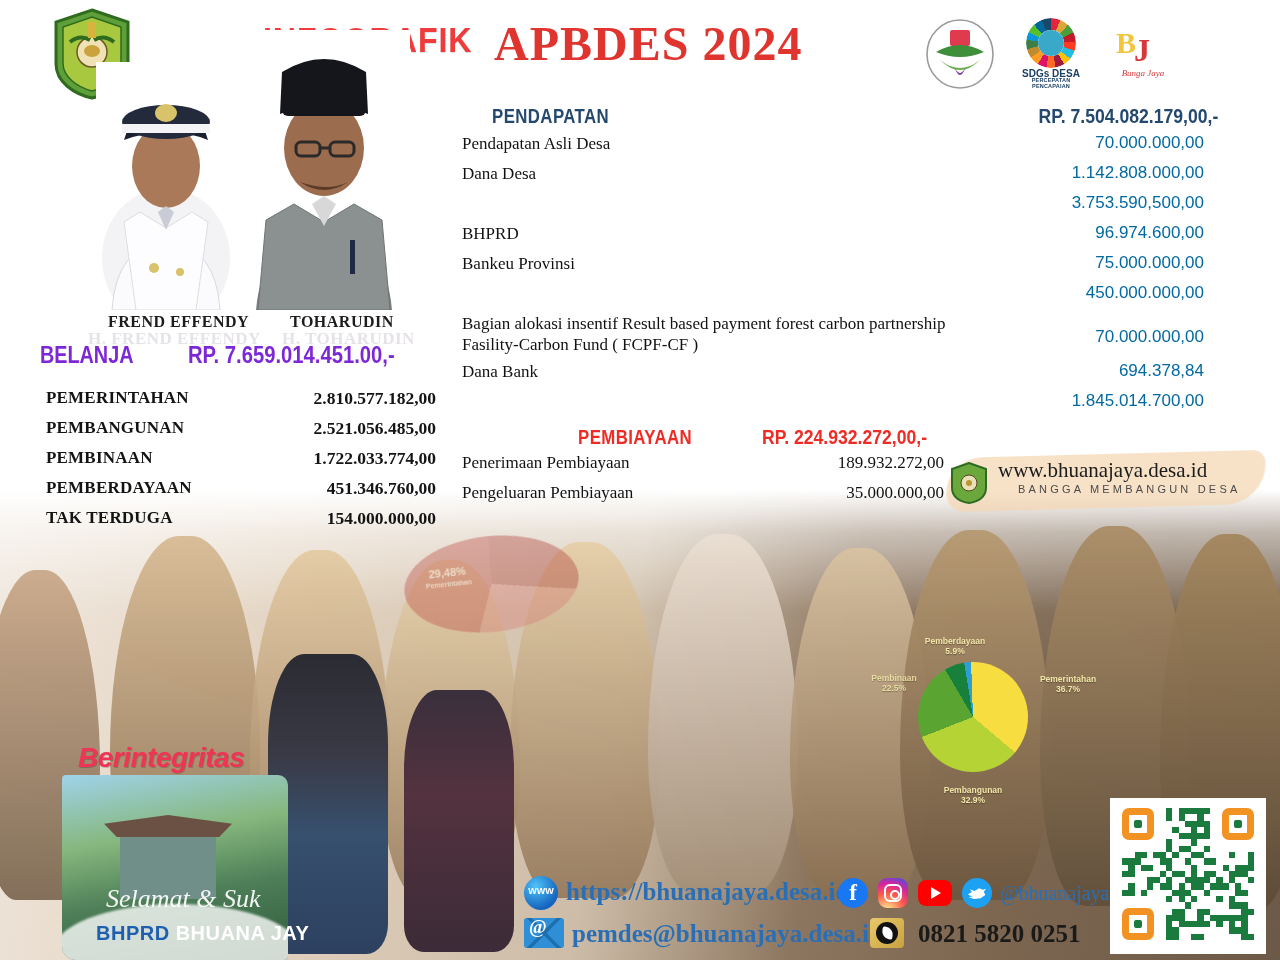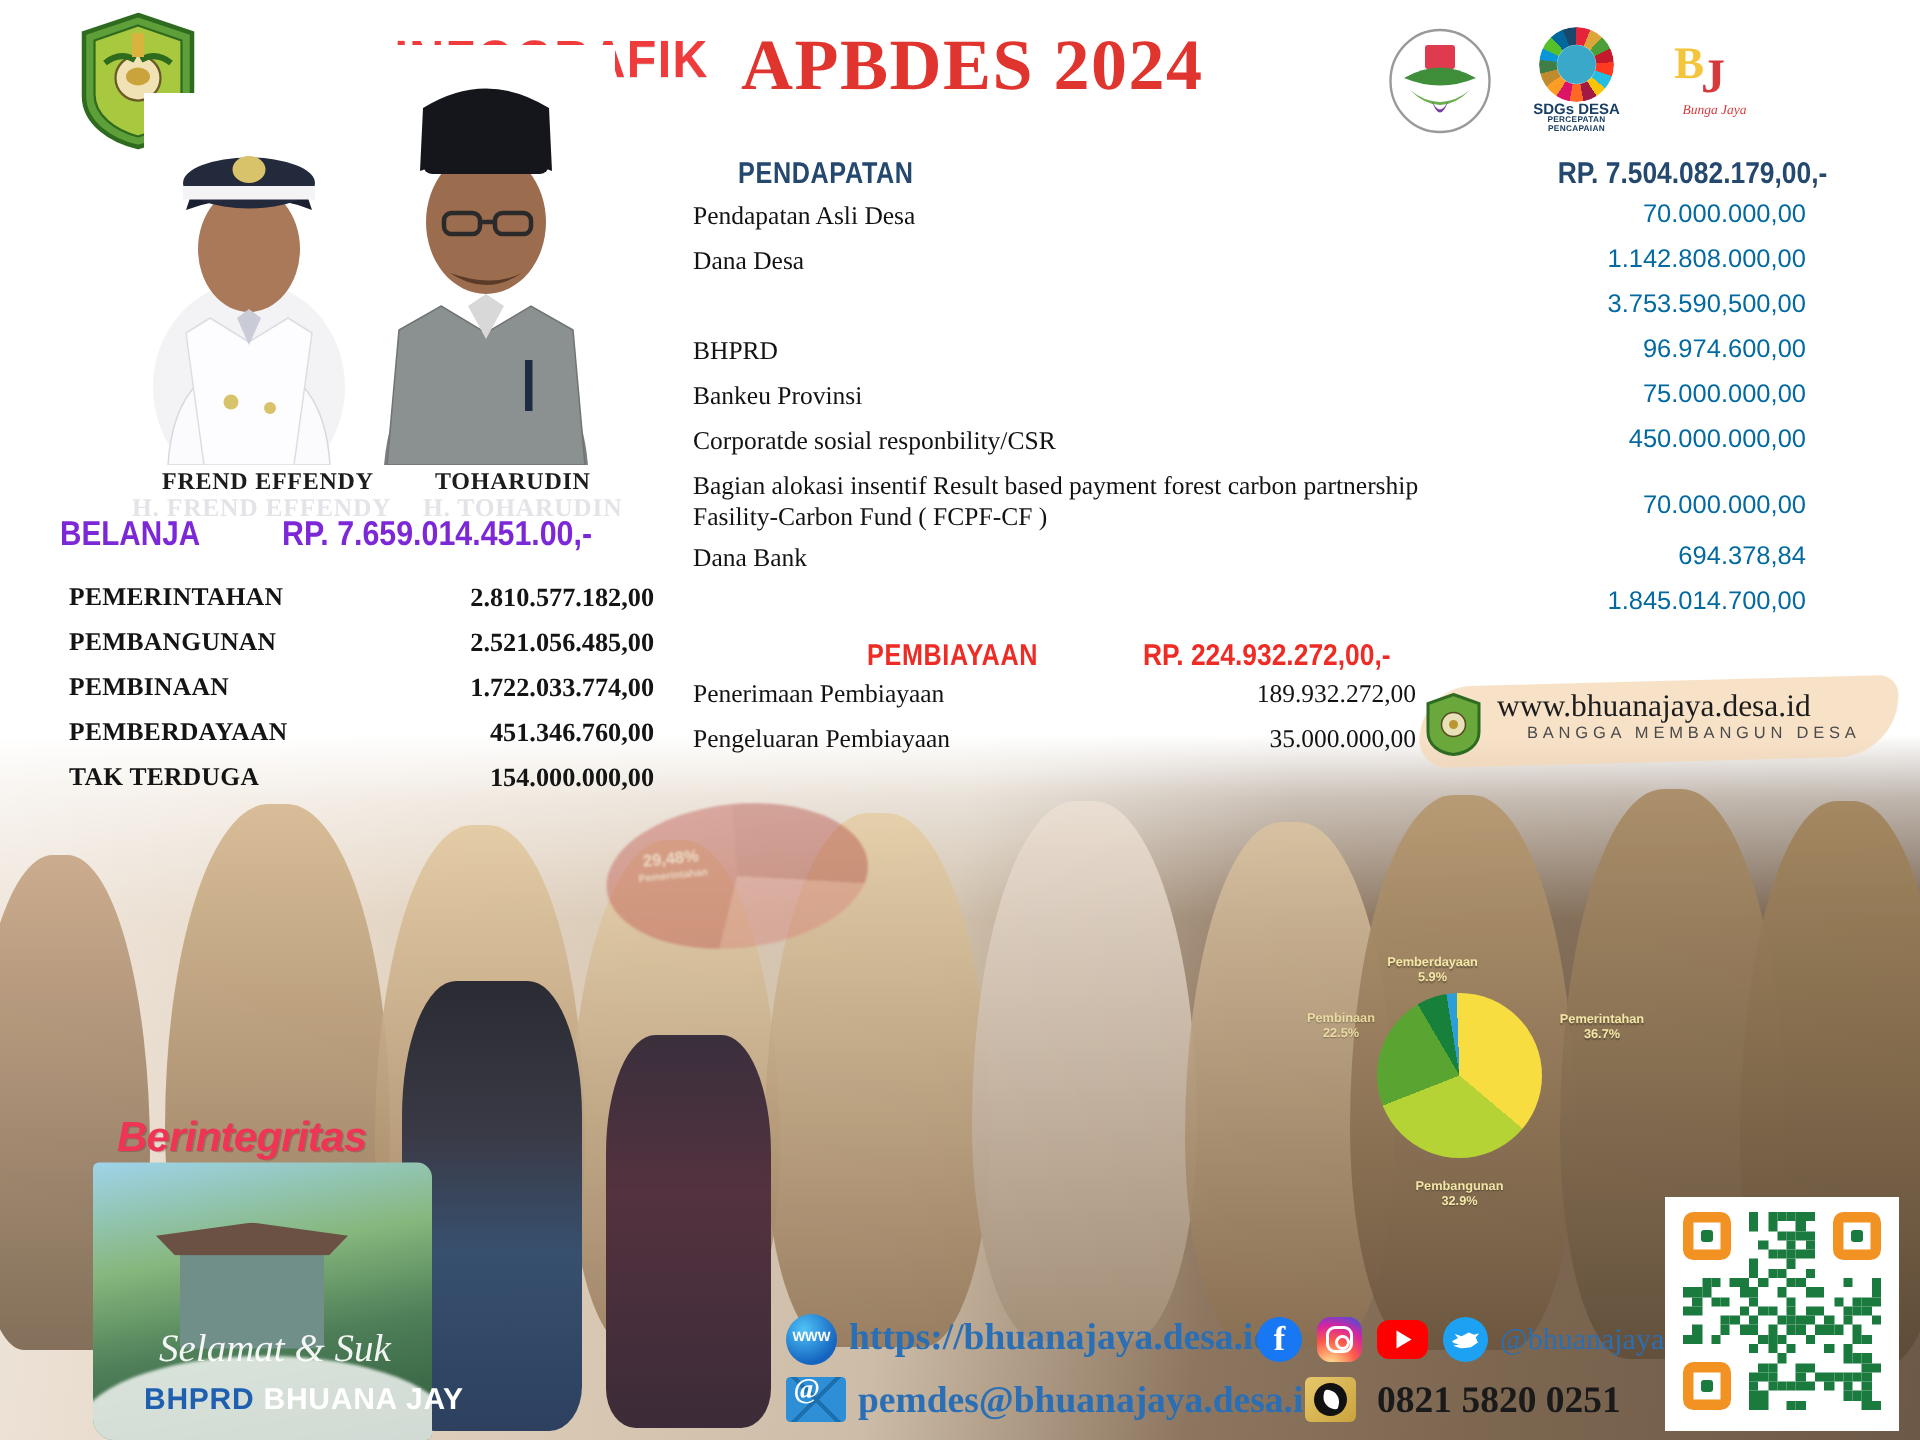--- a/index.html
+++ b/index.html
@@ -306,21 +306,20 @@
       </div>
       <div class="prow">
         <div class="pl">BHPRD</div>
         <div class="pv">96.974.600,00</div>
       </div>
       <div class="prow">
         <div class="pl">Bankeu Provinsi</div>
         <div class="pv">75.000.000,00</div>
       </div>
       <div class="prow">
-        <div class="pl">Corporatde sosial responbility/CSR</div>
         <div class="pv">450.000.000,00</div>
       </div>
       <div class="prow two">
         <div class="pl">Bagian alokasi insentif Result based payment forest carbon partnership Fasility-Carbon Fund ( FCPF-CF )</div>
         <div class="pv">70.000.000,00</div>
       </div>
       <div class="prow">
         <div class="pl">Dana Bank</div>
         <div class="pv">694.378,84</div>
       </div>

